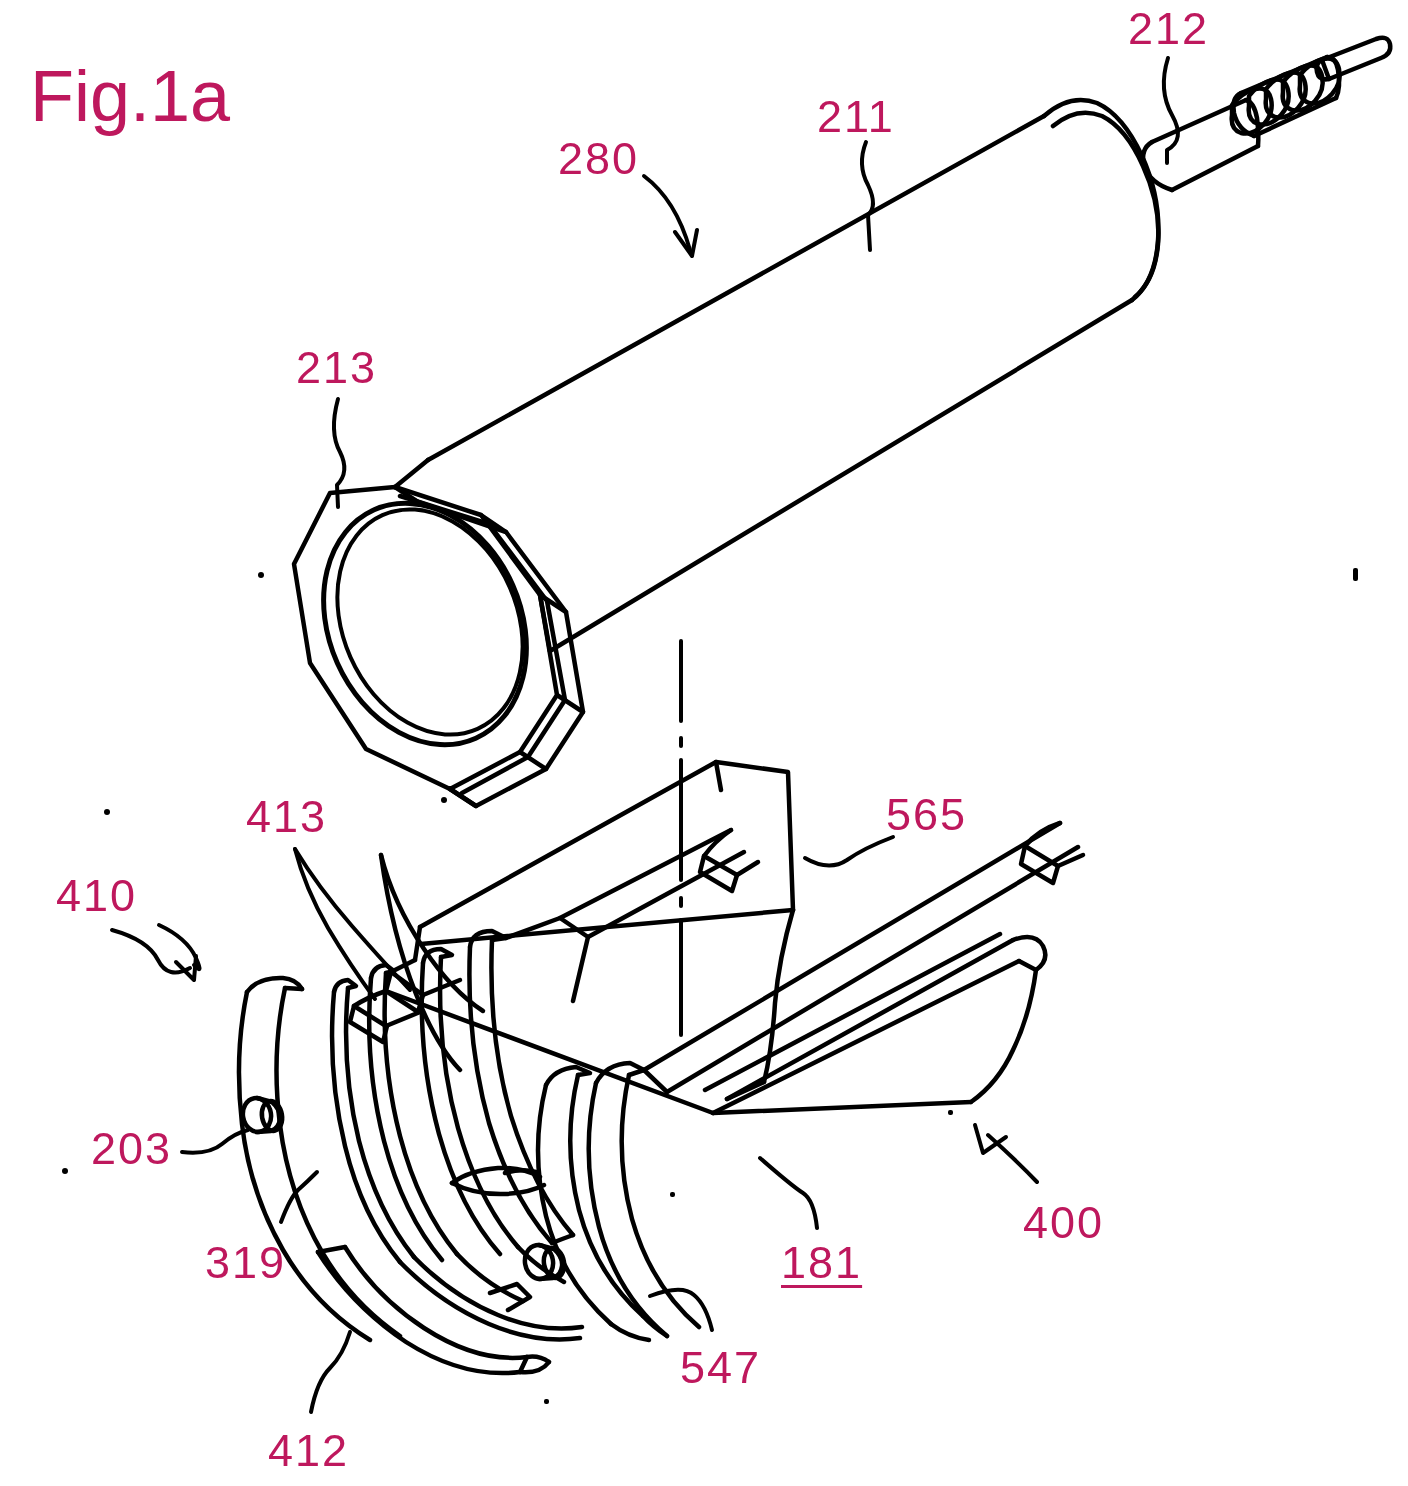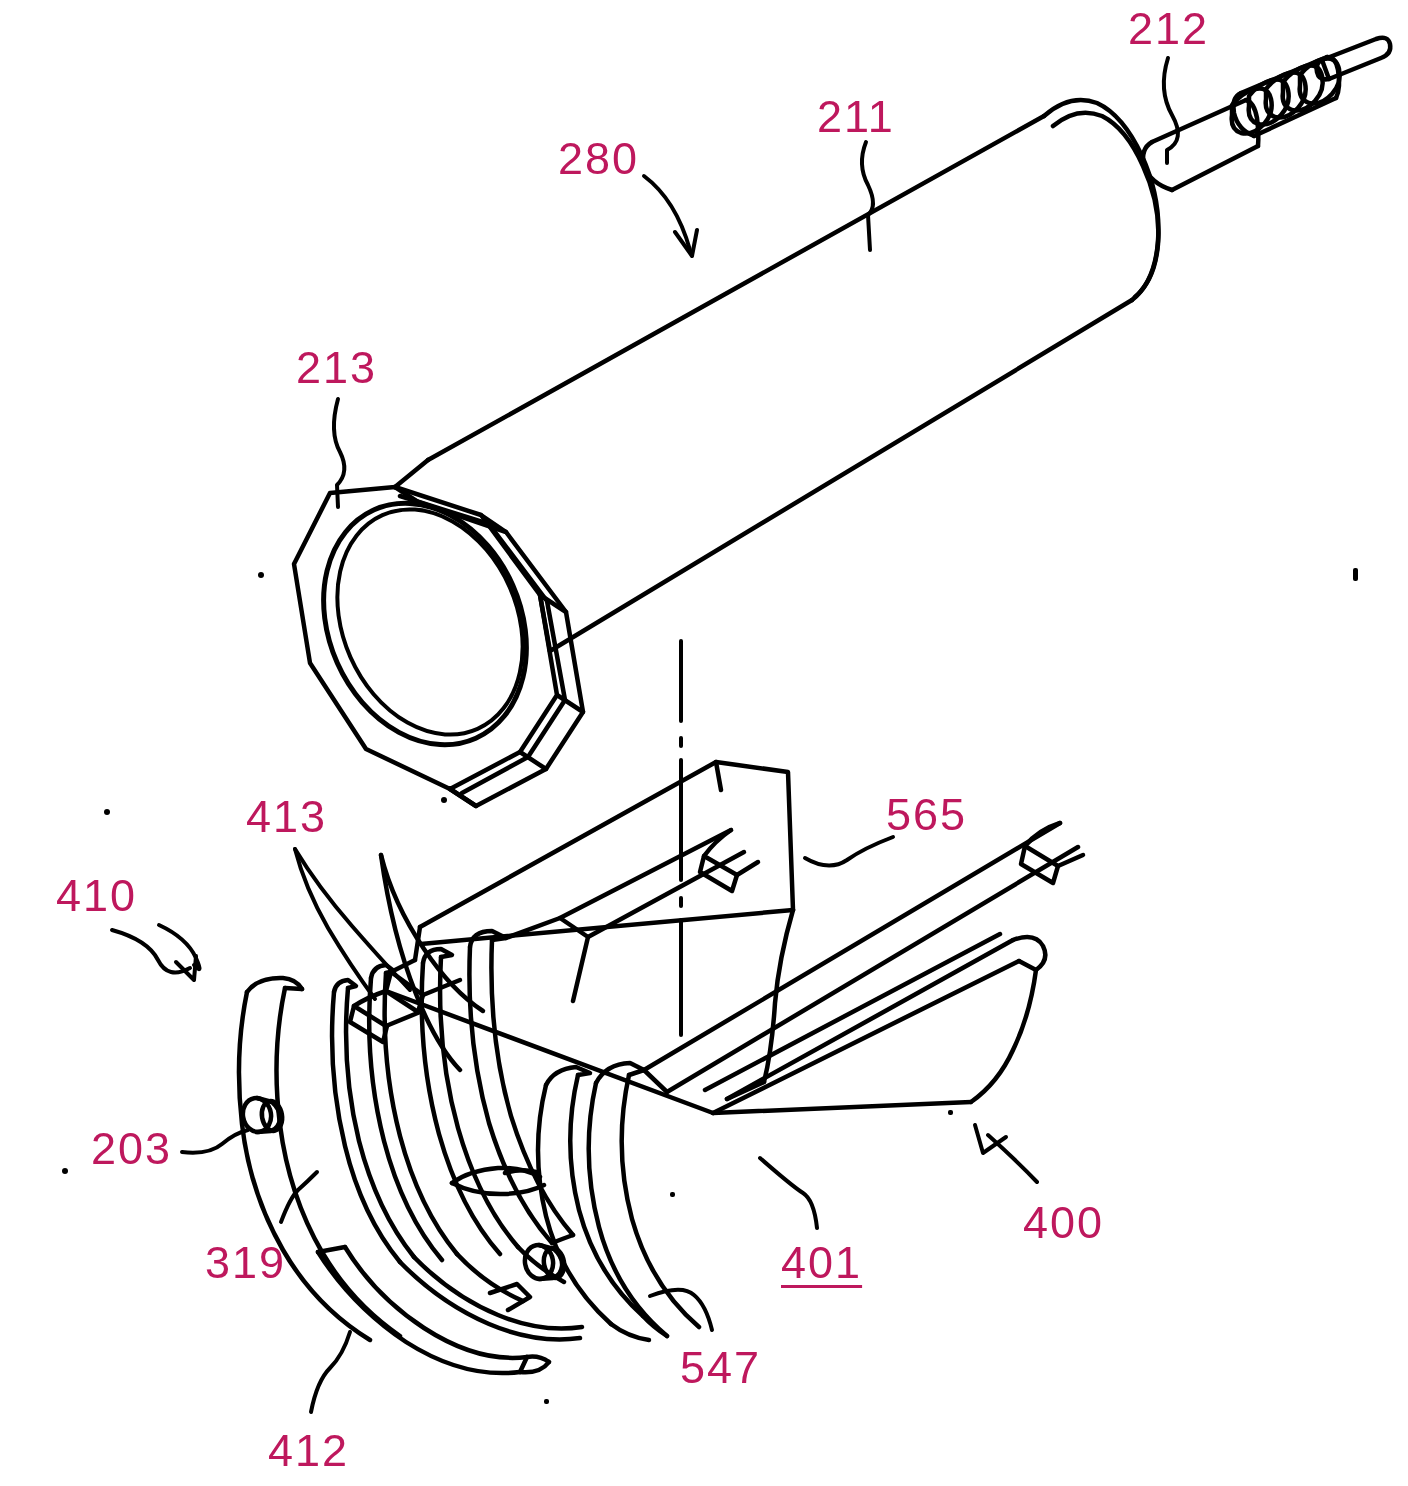--- a/index.html
+++ b/index.html
@@ -326,20 +326,21 @@
       </g>
 
       <g>
         <path d="M1037 1182 Q1017 1161 988 1135"></path>
         <path d="M975 1125 L983 1153 L1006 1137" fill="none"></path>
       </g>
     </g>
 
   </svg>
 
+  <div class="lbl fig-title" style="left:30px; top:60px;">Fig.1a</div>
 
   <div class="lbl ref" style="left:558px; top:136px;">280</div>
 
   <div class="lbl ref" style="left:817px; top:94px;">211</div>
 
   <div class="lbl ref" style="left:1128px; top:6px;">212</div>
 
   <div class="lbl ref" style="left:296px; top:345px;">213</div>
 
   <div class="lbl ref" style="left:246px; top:794px;">413</div>
@@ -347,19 +348,19 @@
   <div class="lbl ref" style="left:886px; top:792px;">565</div>
 
   <div class="lbl ref" style="left:56px; top:873px;">410</div>
 
   <div class="lbl ref" style="left:91px; top:1126px;">203</div>
 
   <div class="lbl ref" style="left:205px; top:1240px;">319</div>
 
   <div class="lbl ref" style="left:1023px; top:1200px;">400</div>
 
-  <div class="lbl ref underlined" style="left:781px; top:1240px;">401</div>
+  <div class="lbl ref underlined" style="left:781px; top:1240px;">181</div>
 
   <div class="lbl ref" style="left:680px; top:1345px;">547</div>
 
   <div class="lbl ref" style="left:268px; top:1428px;">412</div>
 
 </div>
 
 </body></html>

